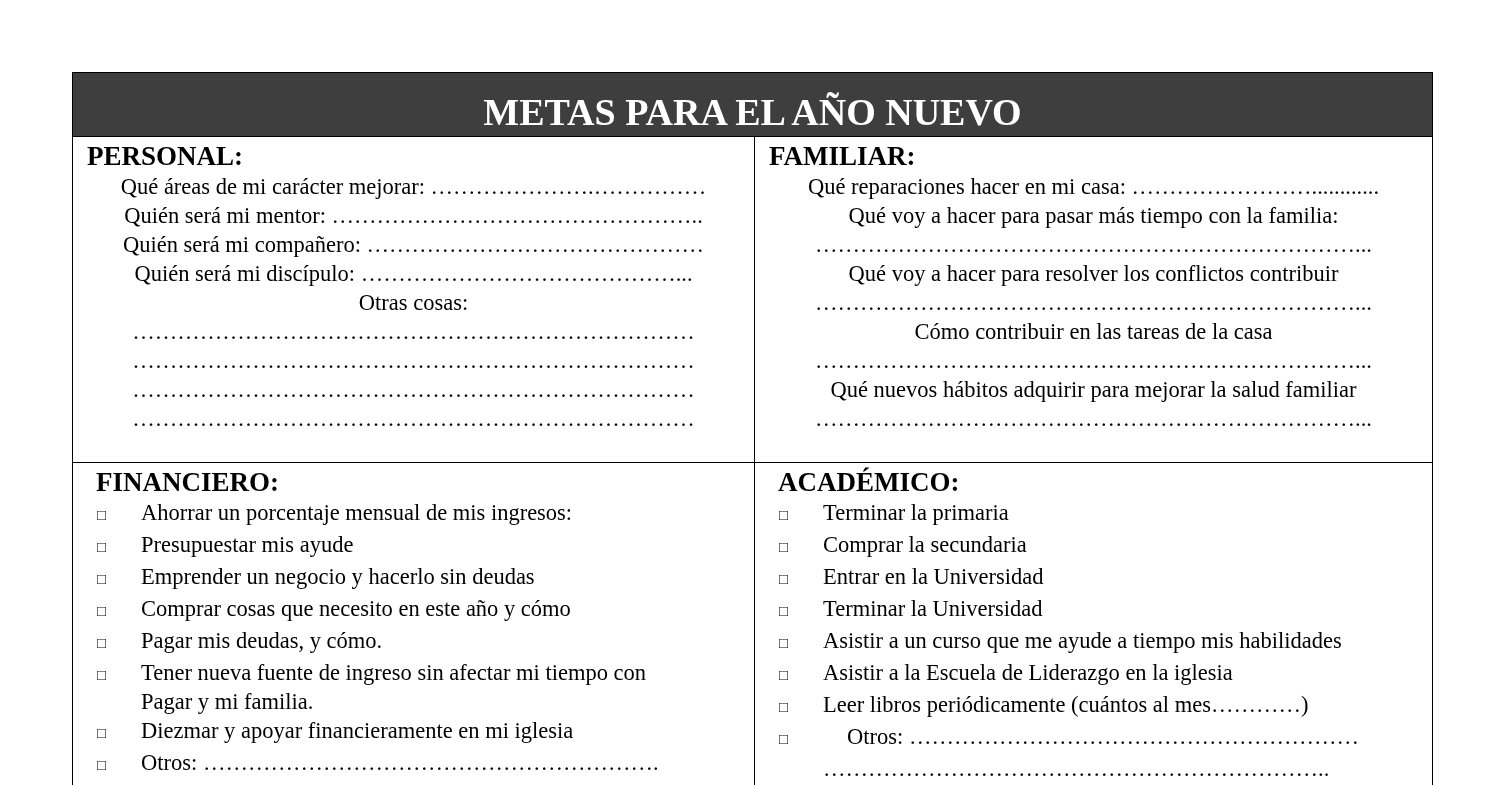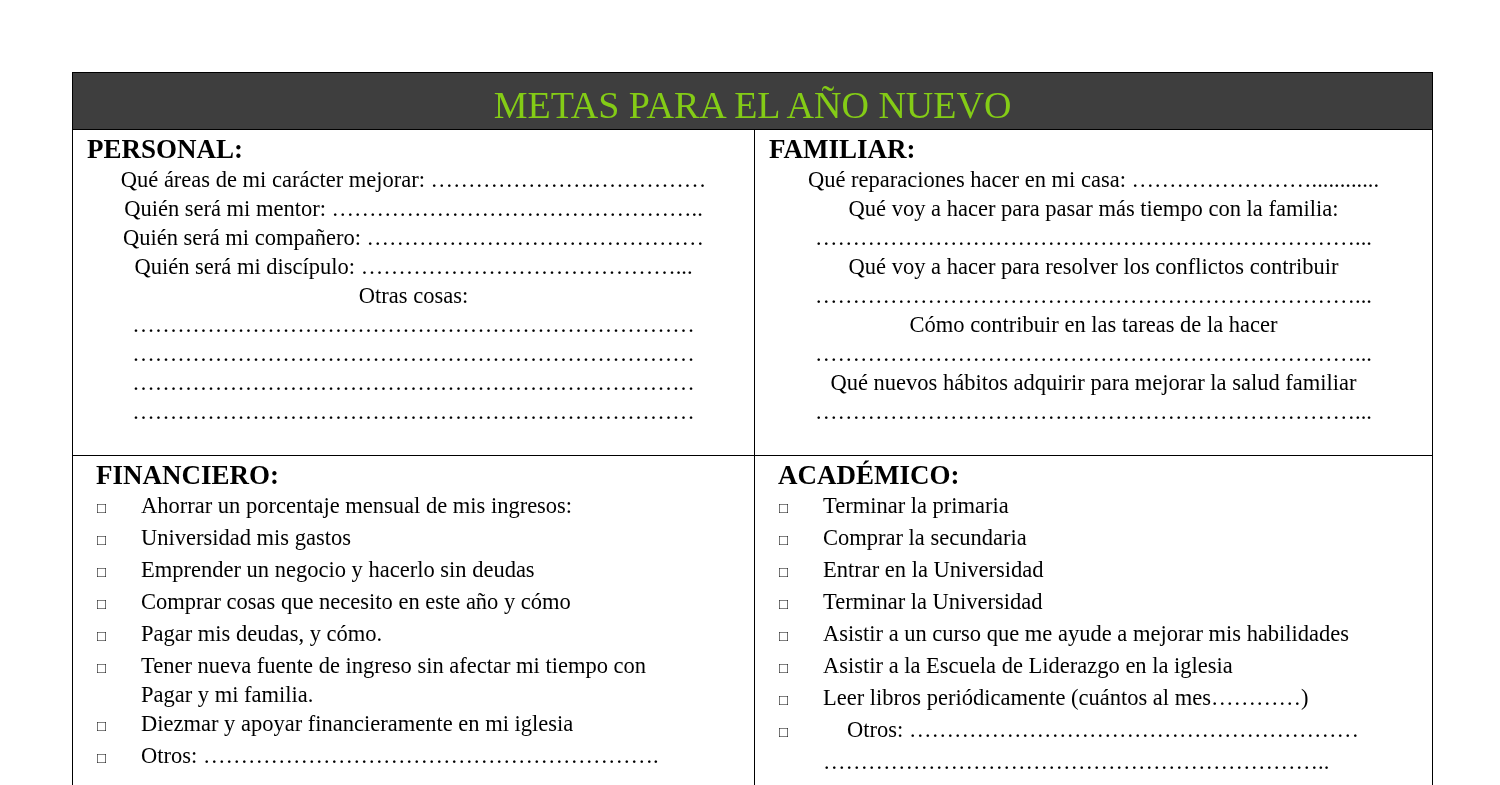--- a/index.html
+++ b/index.html
@@ -18,28 +18,28 @@
       width: 1360px;
       border-collapse: collapse;
       table-layout: fixed;
     }
     .goals-table td, .goals-table th {
       border: 1.5px solid #000;
       vertical-align: top;
     }
     .title-cell {
       background: #3e3e3e;
-      color: #84cc16;
+      color: #ffffff;
       height: 47px;
       text-align: center;
-      font-weight: normal;
+      font-weight: bold;
       font-size: 38px;
       line-height: 47px;
       letter-spacing: 0px;
-      padding-top: 9px;
+      padding-top: 16px;
     }
     .col-left { width: 682px; }
     .col-right { width: 678px; }
     .cell {
       padding: 3px 14px 0 14px;
       font-size: 22.5px;
       line-height: 29px;
     }
     .row1 td { height: 326px; }
     .row2 td { height: 330px; padding-left: 23px; }
@@ -115,38 +115,38 @@
         <span class="line dots">…………………………………………………………………</span>
         <span class="line dots">…………………………………………………………………</span>
       </td>
       <td class="cell">
         <span class="section-title">FAMILIAR:</span>
         <span class="line">Qué reparaciones hacer en mi casa: ……………………............</span>
         <span class="line">Qué voy a hacer para pasar más tiempo con la familia:</span>
         <span class="line dots">………………………………………………………………...</span>
         <span class="line">Qué voy a hacer para resolver los conflictos contribuir</span>
         <span class="line dots">………………………………………………………………...</span>
-        <span class="line">Cómo contribuir en las tareas de la hacer</span>
+        <span class="line">Cómo contribuir en las tareas de la casa</span>
         <span class="line dots">………………………………………………………………...</span>
         <span class="line">Qué nuevos hábitos adquirir para mejorar la salud familiar</span>
         <span class="line dots">………………………………………………………………...</span>
       </td>
     </tr>
 
     <tr class="row2">
       <td class="cell">
         <span class="section-title">FINANCIERO:</span>
         <ul class="check-list">
           <li class="check-item">
             <span class="checkbox">□</span>
             <span class="check-text">Ahorrar un porcentaje mensual de mis ingresos:</span>
           </li>
           <li class="check-item">
             <span class="checkbox">□</span>
-            <span class="check-text">Universidad mis gastos</span>
+            <span class="check-text">Presupuestar mis ayude</span>
           </li>
           <li class="check-item">
             <span class="checkbox">□</span>
             <span class="check-text">Emprender un negocio y hacerlo sin deudas</span>
           </li>
           <li class="check-item">
             <span class="checkbox">□</span>
             <span class="check-text">Comprar cosas que necesito en este año y cómo</span>
           </li>
           <li class="check-item">
@@ -181,21 +181,21 @@
           <li class="check-item">
             <span class="checkbox">□</span>
             <span class="check-text">Entrar en la Universidad</span>
           </li>
           <li class="check-item">
             <span class="checkbox">□</span>
             <span class="check-text">Terminar la Universidad</span>
           </li>
           <li class="check-item">
             <span class="checkbox">□</span>
-            <span class="check-text" style="white-space:nowrap;">Asistir a un curso que me ayude a mejorar mis habilidades</span>
+            <span class="check-text" style="white-space:nowrap;">Asistir a un curso que me ayude a tiempo mis habilidades</span>
           </li>
           <li class="check-item">
             <span class="checkbox">□</span>
             <span class="check-text">Asistir a la Escuela de Liderazgo en la iglesia</span>
           </li>
           <li class="check-item">
             <span class="checkbox">□</span>
             <span class="check-text">Leer libros periódicamente (cuántos al mes…………)</span>
           </li>
           <li class="check-item">

